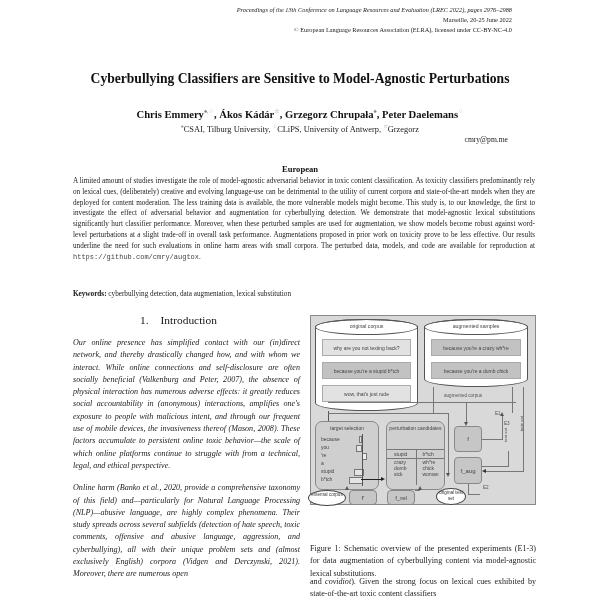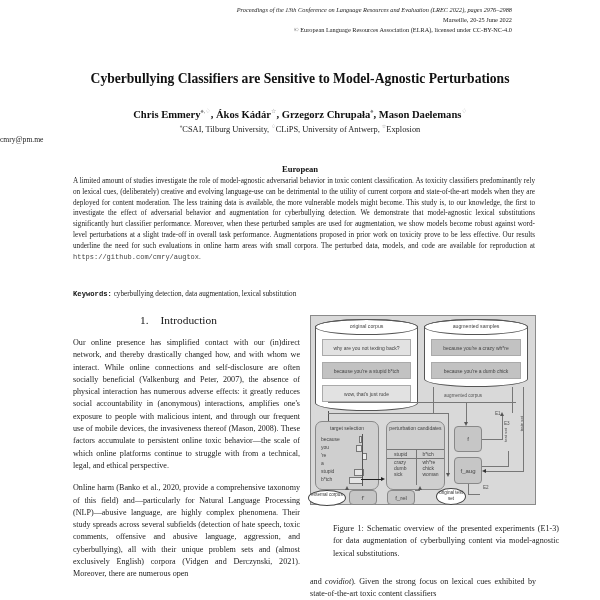--- a/index.html
+++ b/index.html
@@ -4,33 +4,33 @@
 <style>
   html, body { margin: 0; padding: 0; background: #ffffff; }
   body { width: 600px; height: 600px; overflow: hidden; position: relative; font-family: "Liberation Serif", serif; color: #1a1a1a; }
   .hdr { position: absolute; right: 88px; top: 5px; text-align: right; font-size: 6.3px; line-height: 10px; color: #222; }
   .hdr .l1 { font-style: italic; }
   .title { position: absolute; left: 0; width: 600px; top: 71px; text-align: center; font-weight: bold; font-size: 13.6px; color: #111; }
   .authors { position: absolute; left: 0; width: 600px; top: 107px; text-align: center; font-weight: bold; font-size: 10.6px; color: #111; }
   .authors sup { font-size: 6px; color: #888; font-weight: normal; }
   .affil { position: absolute; left: 0; width: 600px; top: 123px; text-align: center; font-size: 8.4px; color: #222; }
   .affil sup { font-size: 5px; color: #888; }
-  .email { position: absolute; left: 0; width: 508px; top: 135px; text-align: left; font-size: 7.6px; color: #222; }
+  .email { position: absolute; left: 0; width: 508px; top: 135px; text-align: right; font-size: 7.6px; color: #222; }
   .abs-h { position: absolute; left: 0; width: 600px; top: 164px; text-align: center; font-weight: bold; font-size: 8.6px; color: #111; }
   .abs { position: absolute; left: 73px; width: 462px; top: 176px; font-size: 7.2px; line-height: 10.8px; text-align: justify; color: #222; }
   .abs .mono { font-family: "Liberation Mono", monospace; color: #444; font-size: 7px; }
   .kw { position: absolute; left: 73px; top: 290px; font-size: 7.2px; color: #222; }
-  .kw b { color: #111; font-family: Liberation Mono, monospace; }
+  .kw b { color: #111; }
   .sec { position: absolute; left: 140px; top: 314px; font-weight: normal; font-size: 11.4px; color: #111; }
   .sec .num { margin-right: 12px; }
-  .col1 { position: absolute; left: 73px; width: 227px; top: 337px; font-size: 8.1px; line-height: 12.3px; text-align: justify; color: #222; }
+  .col1 { position: absolute; left: 73px; width: 227px; top: 337px; font-size: 8.1px; line-height: 12.3px; text-align: justify; color: #222; font-style: italic; }
   .col1 p { margin: 0; }
   .col1 p + p { margin-top: 10px; }
   .col2txt { position: absolute; left: 310px; width: 226px; font-size: 8.1px; line-height: 12.3px; text-align: justify; color: #222; }
-  .cap { top: 523px; margin-left: 23px; }
+  .cap { top: 543px; }
   .cont { top: 576px; }
   .cont i { font-style: italic; }
   
   .fig { position: absolute; left: 310px; top: 315px; width: 226px; height: 190px; background: #d9d9d9; border: 1px solid #8a8a8a; box-sizing: border-box; }
   .fig * { font-family: "Liberation Sans", sans-serif; }
   .cyl { position: absolute; background: #fff; border: 1px solid #555; border-radius: 50% / 8px; box-sizing: border-box; }
   .cyl-label { position: absolute; left: 0; right: 0; top: 3px; text-align: center; font-size: 5.2px; color: #444; }
   .cyl-top { position: absolute; left: -1px; right: -1px; top: -1px; height: 16px; border: 1px solid #555; border-radius: 50%; box-sizing: border-box; }
   .sample { position: absolute; left: 6px; right: 6px; height: 17px; background: #d6d6d6; border: 1px solid #aaa; font-size: 5px; color: #444; display: flex; align-items: center; justify-content: center; box-sizing: border-box; }
   .sample.dark { background: #c2c2c2; }
@@ -62,26 +62,26 @@
   <div>Marseille, 20-25 June 2022</div>
   <div>© European Language Resources Association (ELRA), licensed under CC-BY-NC-4.0</div>
 </div>
 
 <div class="title">Cyberbullying Classifiers are Sensitive to Model-Agnostic Perturbations</div>
 
 <div class="authors">
   <span>Chris Emmery</span><sup>♠,♢</sup>,
   <span>Ákos Kádár</span><sup>☆</sup>,
   <span>Grzegorz Chrupała</span><sup>♠</sup>,
-  <span>Mason Daelemans</span><sup>♢</sup>
+  <span>Peter Daelemans</span><sup>♢</sup>
 </div>
 <div class="affil">
   <sup>♠</sup><span>CSAI, Tilburg University,</span>
   <sup>♢</sup><span>CLiPS, University of Antwerp,</span>
-  <sup>☆</sup><span>Explosion</span>
+  <sup>☆</sup><span>Grzegorz</span>
 </div>
 <div class="email">cmry@pm.me</div>
 
 <div class="abs-h">European</div>
 <div class="abs">
   <span>A limited amount of studies investigate the role of model-agnostic adversarial behavior in toxic content classification. As toxicity classifiers predominantly rely on lexical cues, (deliberately) creative and evolving language-use can be detrimental to the utility of current corpora and state-of-the-art models when they are deployed for content moderation. The less training data is available, the more vulnerable models might become. This study is, to our knowledge, the first to investigate the effect of adversarial behavior and augmentation for cyberbullying detection. We demonstrate that model-agnostic lexical substitutions significantly hurt classifier performance. Moreover, when these perturbed samples are used for augmentation, we show models become robust against word-level perturbations at a slight trade-off in overall task performance. Augmentations proposed in prior work on toxicity prove to be less effective. Our results underline the need for such evaluations in online harm areas with small corpora. The perturbed data, models, and code are available for reproduction at</span>
   <span class="mono">https://github.com/cmry/augtox</span><span>.</span>
 </div>
 
 <div class="kw">

